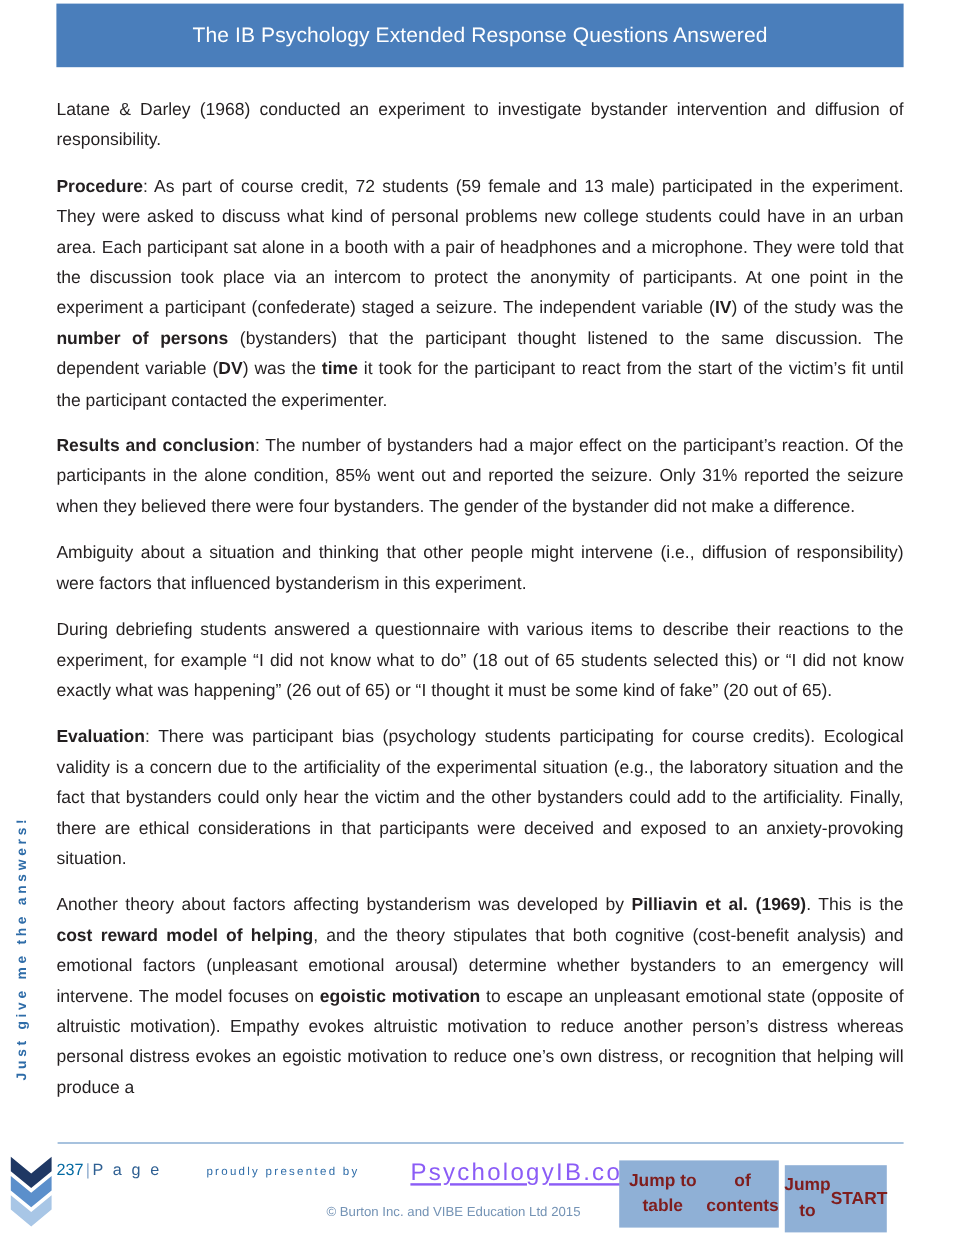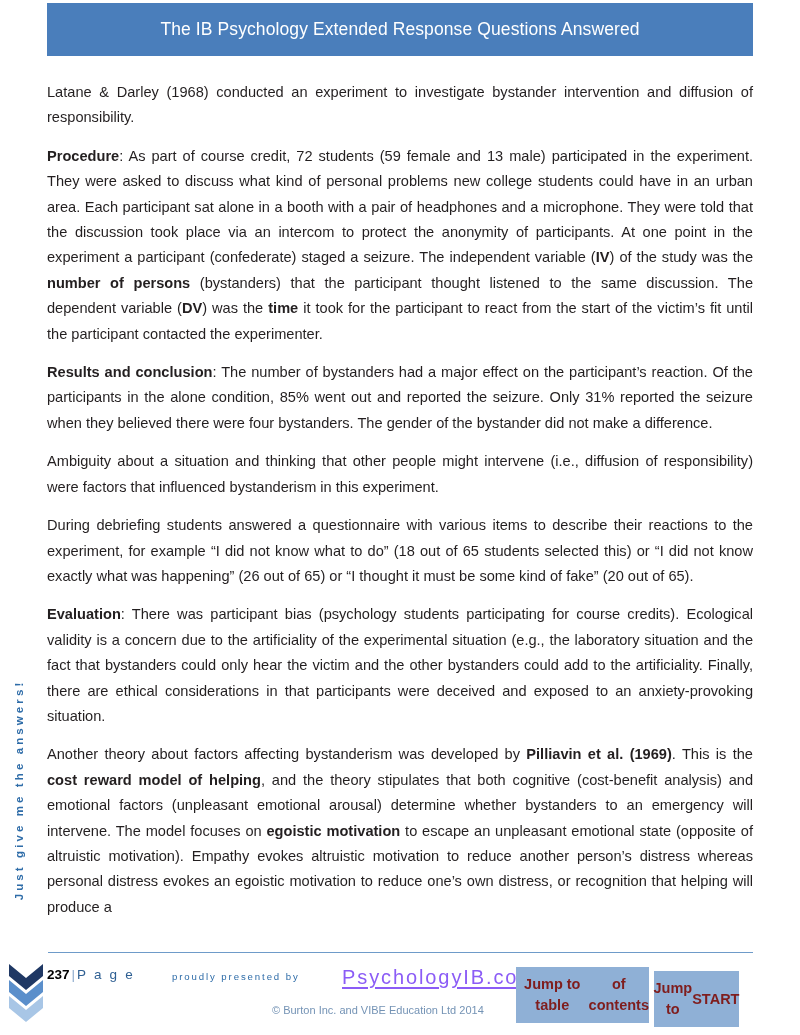--- a/index.html
+++ b/index.html
@@ -97,22 +97,22 @@
 
   #page-num {
     position: absolute;
     left: 47px;
     top: 967px;
     font-size: 13.5px;
     color: #2e5f92;
     white-space: nowrap;
   }
   #page-num .num {
-    font-weight: 700;
-    color: #000000;
+    font-weight: 400;
+    color: #0369a1;
     letter-spacing: 0px;
   }
   #page-num .sep {
     color: #8aa9cc;
     padding: 0 2px;
   }
   #page-num .word {
     letter-spacing: 2.2px;
     color: #2e5f92;
   }
@@ -206,21 +206,21 @@
 </div>
 
 <div id="page-num">
   <span class="num">237</span><span class="sep">|</span><span class="word">P a g e</span>
 </div>
 
 <div id="credit">proudly presented by</div>
 
 <a id="site-link" href="#">PsychologyIB.com</a>
 
-<div id="copyright">© Burton Inc. and VIBE Education Ltd 2014</div>
+<div id="copyright">© Burton Inc. and VIBE Education Ltd 2015</div>
 
 <div class="jump-btn" id="jump-contents">
   <span>Jump to table</span>
   <span>of contents</span>
 </div>
 
 <div class="jump-btn" id="jump-start">
   <span>Jump to</span>
   <span>START</span>
 </div>

